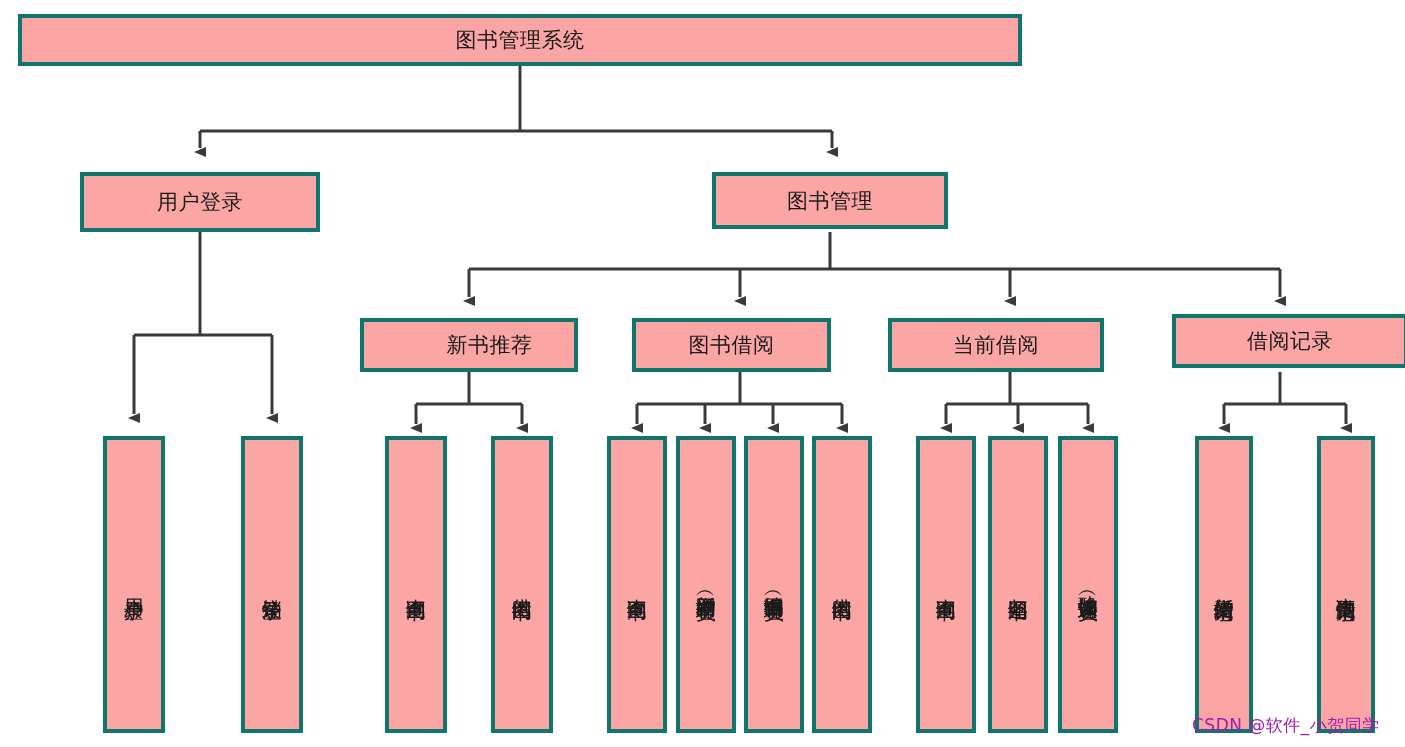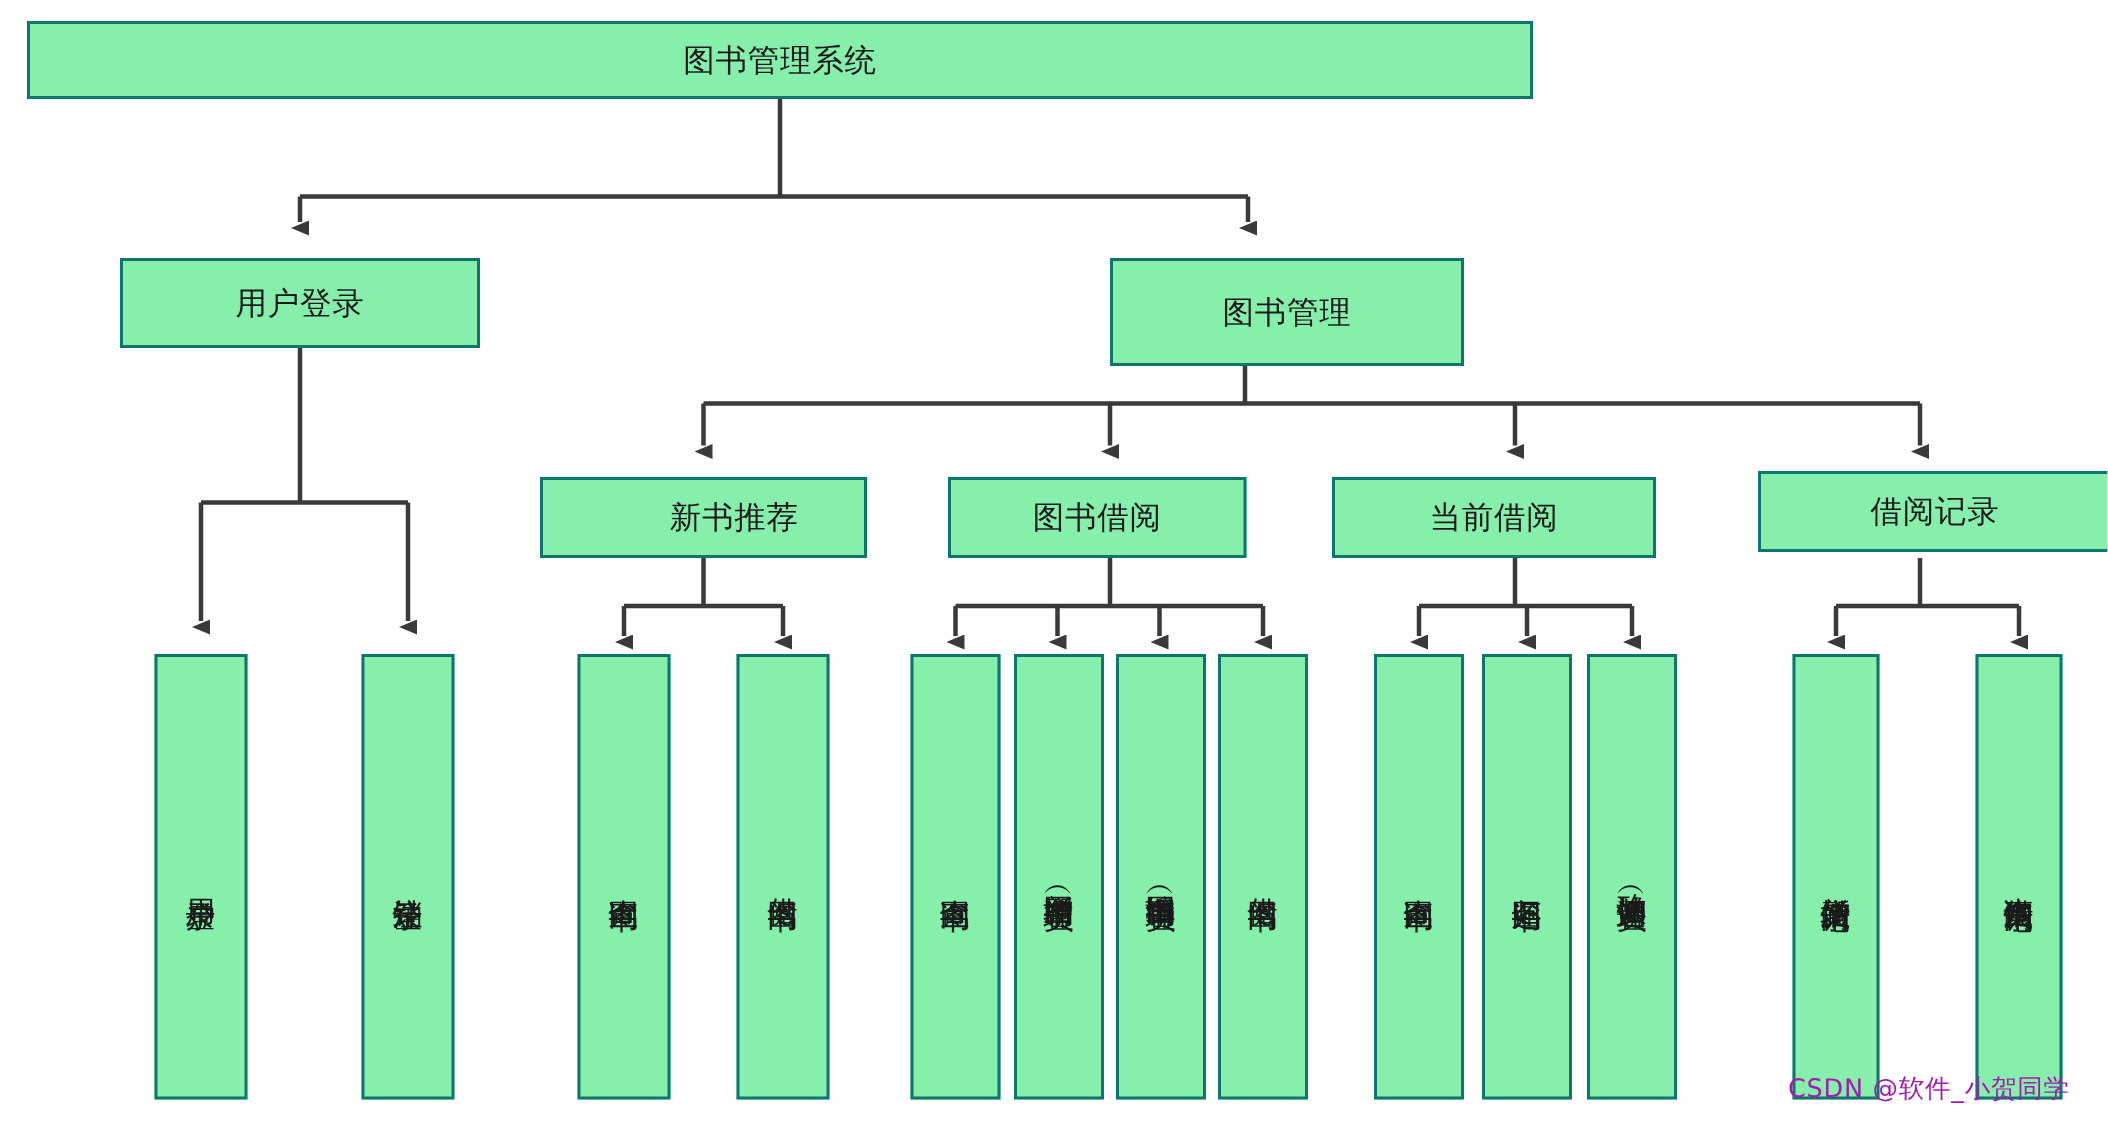--- a/index.html
+++ b/index.html
@@ -20,22 +20,22 @@
   #edge-layer {
     position: absolute;
     left: 0;
     top: 0;
     width: 1405px;
     height: 747px;
   }
   .node {
     position: absolute;
     box-sizing: border-box;
-    border: 2px solid #0f766e;
-    background: #86efac;
+    border: 4px solid #0f766e;
+    background: #fca5a5;
     display: flex;
     align-items: center;
     justify-content: center;
     color: #1a1a1a;
     z-index: 2;
   }
   .node.horiz {
     font-size: 21px;
     letter-spacing: 0.5px;
   }
@@ -121,21 +121,21 @@
     </g>
   </svg>
 
   <div class="node horiz" style="left:18px; top:14px; width:1004px; height:52px;">
     <span class="label">图书管理系统</span>
   </div>
 
   <div class="node horiz" style="left:80px; top:172px; width:240px; height:60px;">
     <span class="label">用户登录</span>
   </div>
-  <div class="node horiz" style="left:712px; top:172px; width:236px; height:72px;margin-left:28px;">
+  <div class="node horiz" style="left:712px; top:172px; width:236px; height:57px;">
     <span class="label">图书管理</span>
   </div>
 
   <div class="node horiz" style="left:360px; top:318px; width:218px; height:54px;padding-left:41px;">
     <span class="label">新书推荐</span>
   </div>
   <div class="node horiz" style="left:632px; top:318px; width:199px; height:54px;">
     <span class="label">图书借阅</span>
   </div>
   <div class="node horiz" style="left:888px; top:318px; width:216px; height:54px;justify-content:center;">

